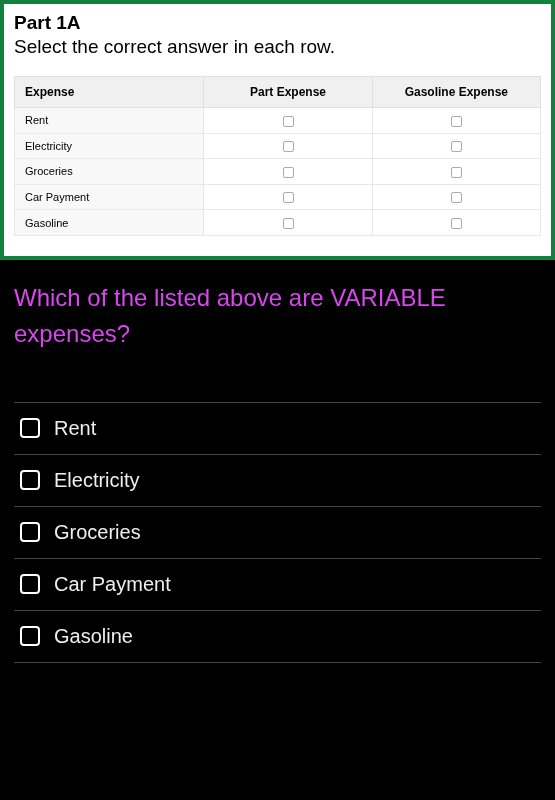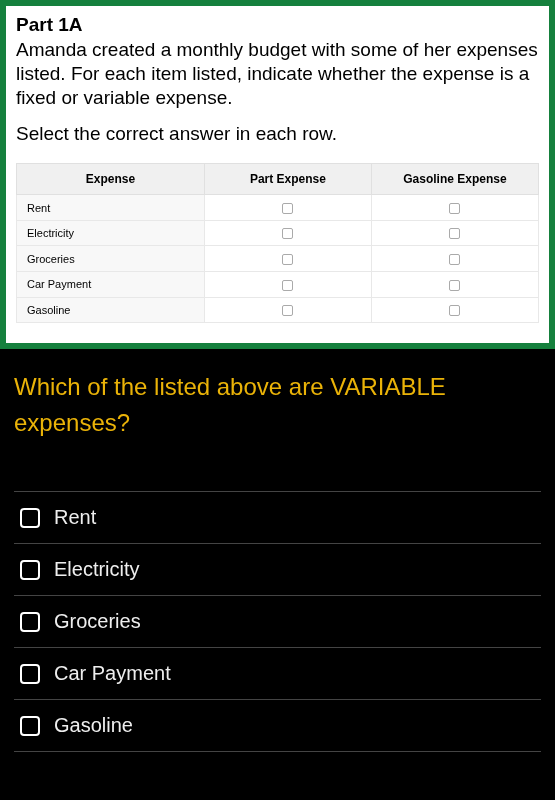--- a/index.html
+++ b/index.html
@@ -10,21 +10,21 @@
     body {
       width: 555px;
       height: 800px;
       background: #000;
       font-family: Arial, Helvetica, sans-serif;
       overflow: hidden;
     }
     .top-panel {
       background: #fff;
       padding: 8px 10px 20px 10px;
-      border: 6px solid #15803d;
+      border: 4px solid #15803d;
     }
     .part-label {
       font-weight: bold;
       font-size: 19px;
       margin-bottom: 2px;
     }
     .instructions {
       font-size: 19px;
       line-height: 1.25;
       margin-bottom: 14px;
@@ -35,21 +35,21 @@
     }
     .expense-table {
       width: 100%;
       border-collapse: collapse;
       font-size: 12px;
     }
     .expense-table th {
       background: #f0f0f0;
       font-weight: bold;
       padding: 8px 10px;
-      text-align: center;
+      text-align: left;
       border: 1px solid #e0e0e0;
     }
     .expense-table th:nth-child(2),
     .expense-table th:nth-child(3) {
       text-align: center;
     }
     .expense-table td {
       padding: 6px 10px;
       border: 1px solid #e8e8e8;
       font-size: 11px;
@@ -66,21 +66,21 @@
     }
     .mini-checkbox {
       display: inline-block;
       width: 11px;
       height: 11px;
       border: 1px solid #aaa;
       border-radius: 2px;
       vertical-align: middle;
     }
     .question {
-      color: #eab308;
+      color: #d946ef;
       font-family: Verdana, Geneva, sans-serif;
       font-size: 24px;
       padding: 20px 14px 10px 14px;
       line-height: 1.5;
     }
     .options {
       padding: 40px 14px 0 14px;
     }
     .option-row {
       display: flex;
@@ -104,21 +104,20 @@
       font-size: 20px;
       font-family: "Segoe UI", Arial, sans-serif;
       font-weight: 300;
     }
   </style>
 </head>
 <body>
 
 <div class="top-panel">
   <div class="part-label">Part 1A</div>
-  <div class="instructions">Amanda created a monthly budget with some of her expenses listed. For each item listed, indicate whether the expense is a fixed or variable expense.</div>
   <div class="select-text">Select the correct answer in each row.</div>
   <table class="expense-table">
     <thead>
       <tr>
         <th>Expense</th>
         <th>Part Expense</th>
         <th>Gasoline Expense</th>
       </tr>
     </thead>
     <tbody id="expense-rows">

